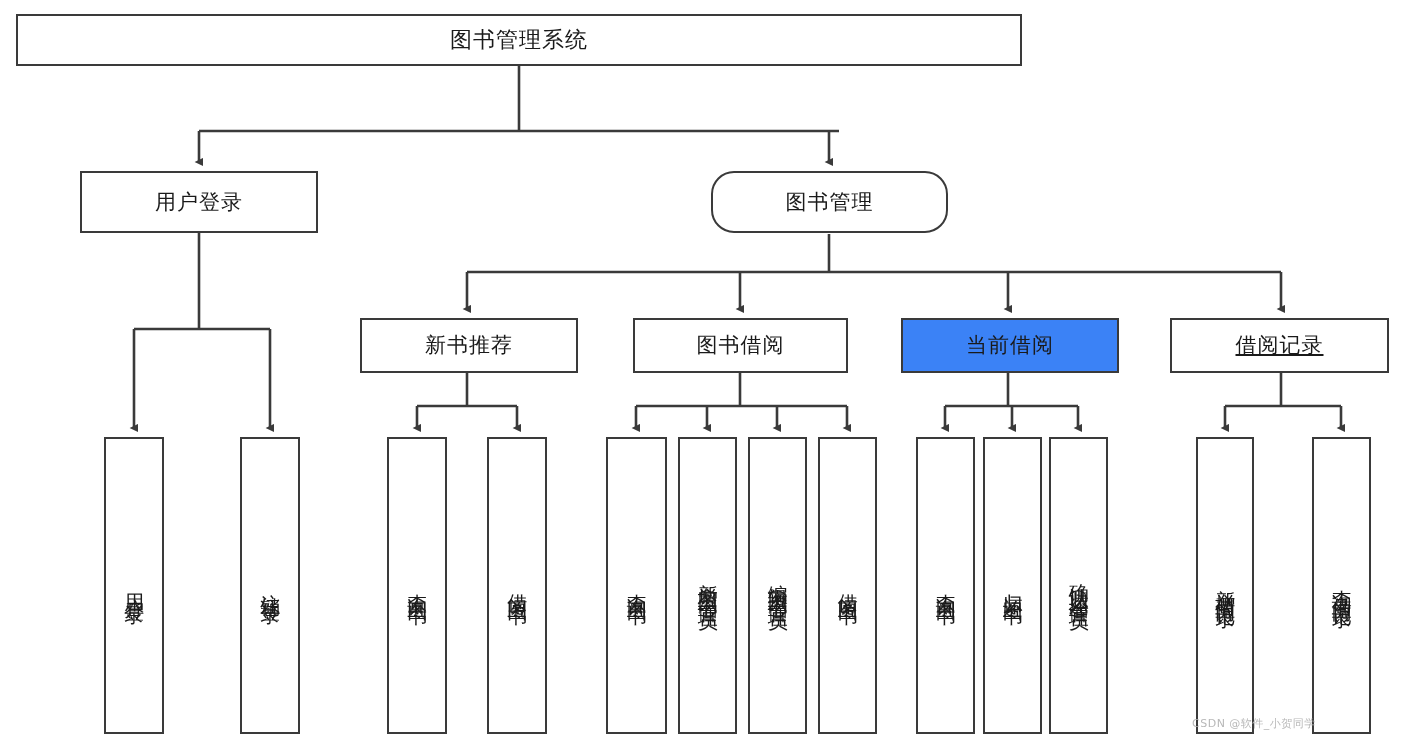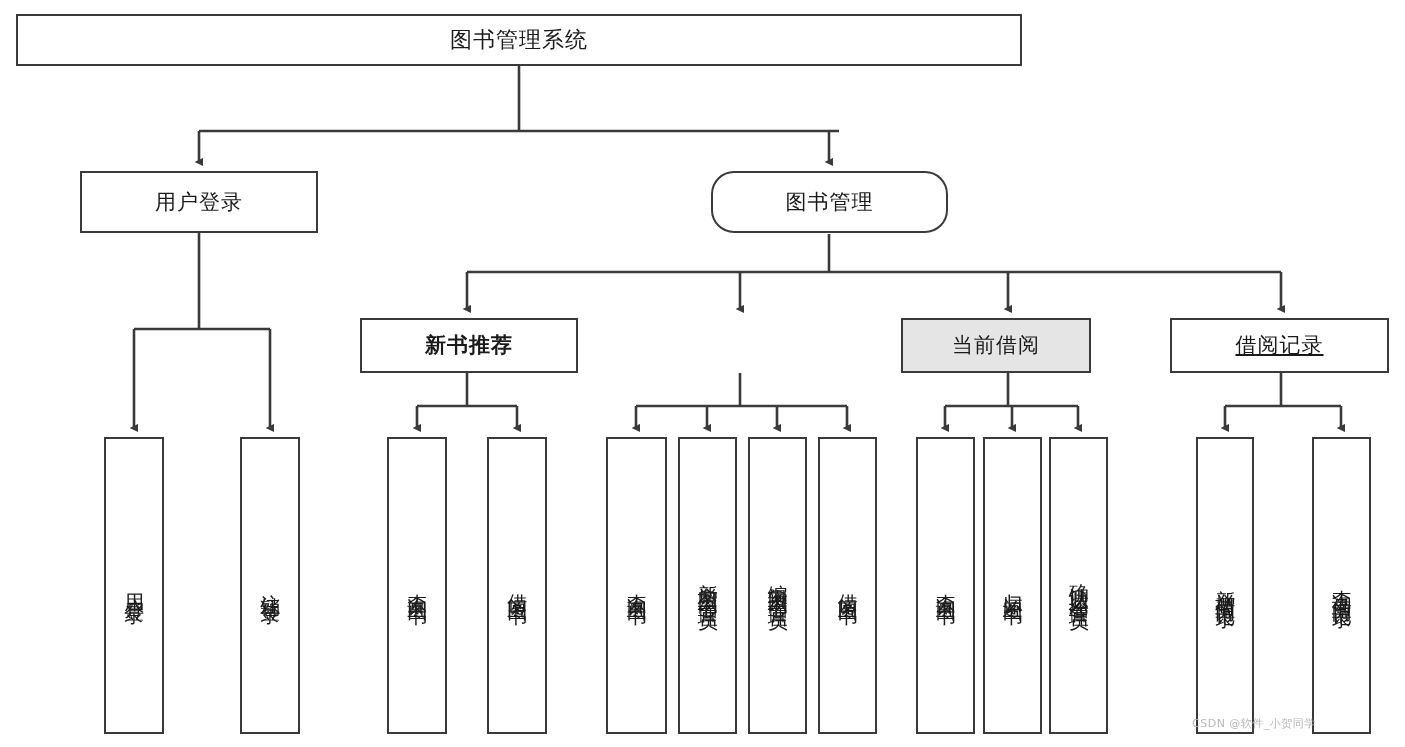--- a/index.html
+++ b/index.html
@@ -122,24 +122,27 @@
     <span class="label">图书管理系统</span>
   </div>
 
   <div class="node horiz" style="left: 80px; top: 171px; width: 238px; height: 62px; border-color: rgb(58, 58, 58); background: rgb(255, 255, 255); color: rgb(26, 26, 26);">
     <span class="label">用户登录</span>
   </div>
   <div class="node horiz" style="left: 711px; top: 171px; width: 237px; height: 62px; border-color: rgb(58, 58, 58); background: rgb(255, 255, 255); color: rgb(26, 26, 26); border-radius: 23px;">
     <span class="label">图书管理</span>
   </div>
 
-  <div class="node horiz" style="left: 360px; top: 318px; width: 218px; height: 55px; border-color: rgb(58, 58, 58); background: rgb(255, 255, 255); color: rgb(26, 26, 26); font-weight: bold;">
+  <div class="node horiz" style="left: 360px; top: 318px; width: 218px; height: 55px; border-color: rgb(58, 58, 58); background: rgb(255, 255, 255); color: rgb(26, 26, 26);">
     <span class="label">新书推荐</span>
   </div>
-  <div class="node horiz" style="left: 901px; top: 318px; width: 190px; height: 55px; border-color: rgb(58, 58, 58); background: #e5e5e5; color: rgb(26, 26, 26);">
+  <div class="node horiz" style="left: 633px; top: 318px; width: 215px; height: 55px; border-color: rgb(58, 58, 58); background: rgb(255, 255, 255); color: rgb(26, 26, 26);">
+    <span class="label">图书借阅</span>
+  </div>
+  <div class="node horiz" style="left: 901px; top: 318px; width: 218px; height: 55px; border-color: rgb(58, 58, 58); background: #3b82f6; color: rgb(26, 26, 26);">
     <span class="label">当前借阅</span>
   </div>
   <div class="node horiz" style="left: 1170px; top: 318px; width: 219px; height: 55px; border-color: rgb(58, 58, 58); background: rgb(255, 255, 255); color: rgb(26, 26, 26); text-decoration: underline;">
     <span class="label">借阅记录</span>
   </div>
 
   <div class="node vert" style="left: 104px; top: 437px; width: 60px; height: 297px; border-color: rgb(58, 58, 58); background: rgb(255, 255, 255); color: rgb(26, 26, 26);">
     <span class="label">用户登录</span>
   </div>
   <div class="node vert" style="left: 240px; top: 437px; width: 60px; height: 297px; border-color: rgb(58, 58, 58); background: rgb(255, 255, 255); color: rgb(26, 26, 26);">

